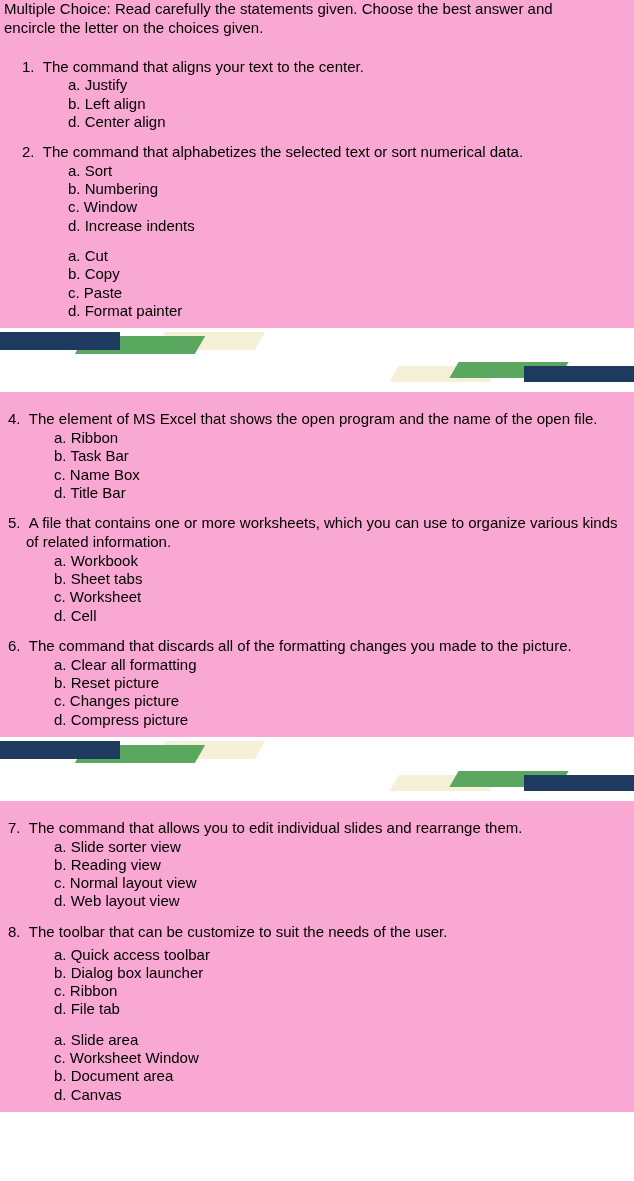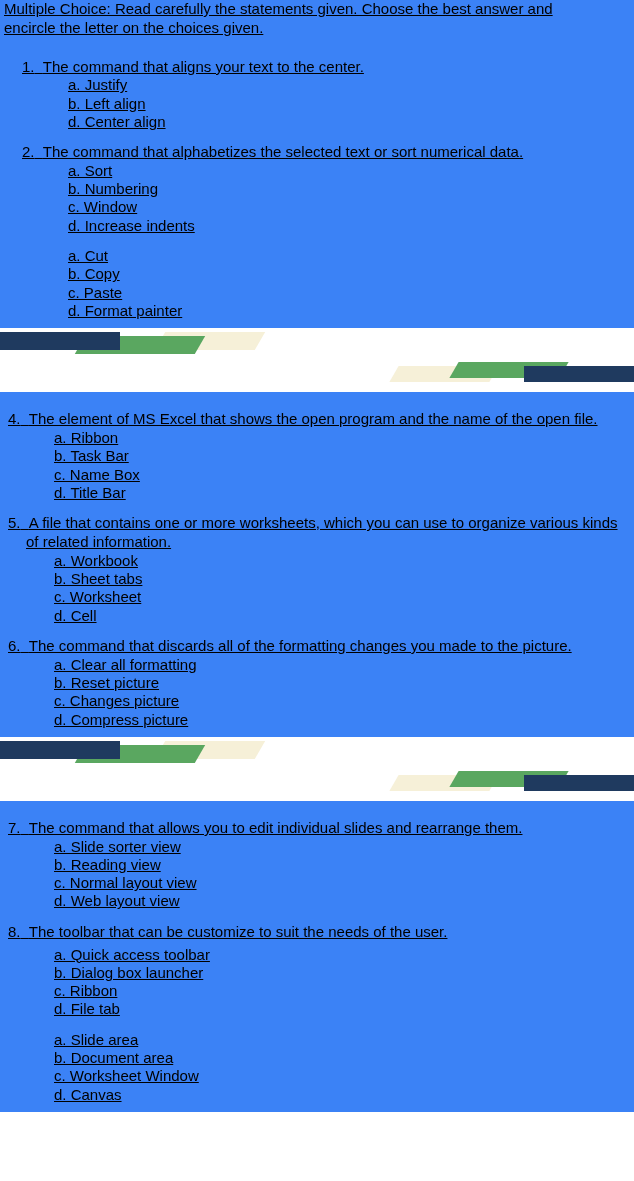--- a/index.html
+++ b/index.html
@@ -6,23 +6,22 @@
     font-family: Arial, Helvetica, sans-serif;
     font-size: 15px;
     line-height: 1.25;
     color: #000;
     margin: 0;
     padding: 0;
     width: 634px;
     background: #fff;
   }
   .page {
-    background: #3b82f6;
+    background: #f9a8d4;
     padding: 0 4px 6px 4px;
-    text-decoration: underline;
   }
   .header {
     padding: 0 0 8px 0;
   }
   ol.questions {
     list-style: none;
     margin: 0;
     padding: 0 0 0 18px;
   }
   ol.questions > li {
@@ -197,19 +196,19 @@
       <ol class="options" style="padding-top:4px">
         <li>a.  Quick access toolbar</li>
         <li>b.  Dialog box launcher</li>
         <li>c.  Ribbon</li>
         <li>d.  File tab</li>
       </ol>
     </li>
     <li>
       <ol class="options">
         <li>a.  Slide area</li>
+        <li>c.  Worksheet Window</li>
         <li>b.  Document area</li>
-        <li>c.  Worksheet Window</li>
         <li>d.  Canvas</li>
       </ol>
     </li>
   </ol>
 </div>
 
 </body></html>

